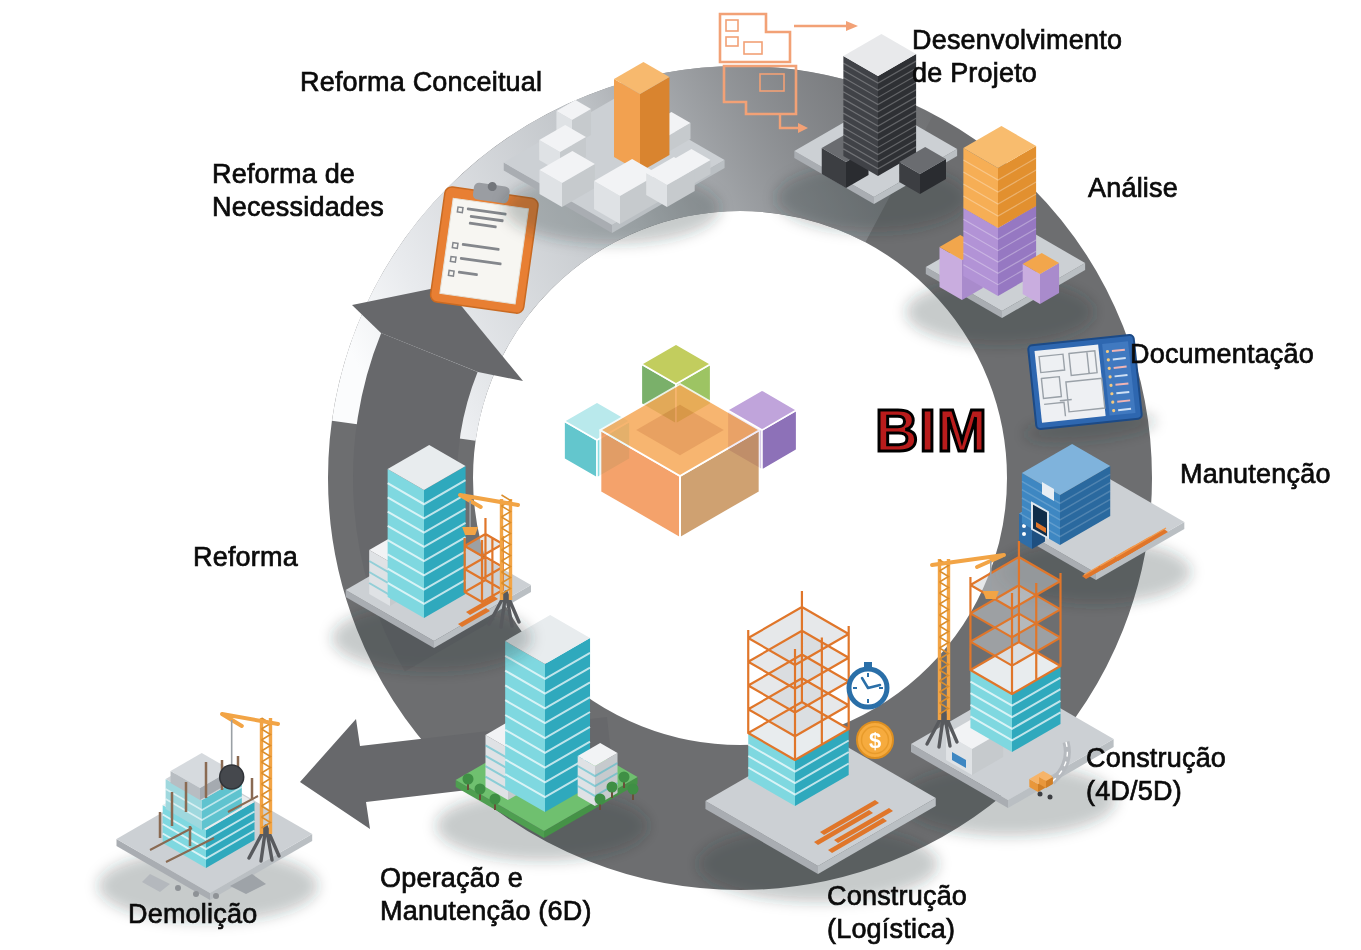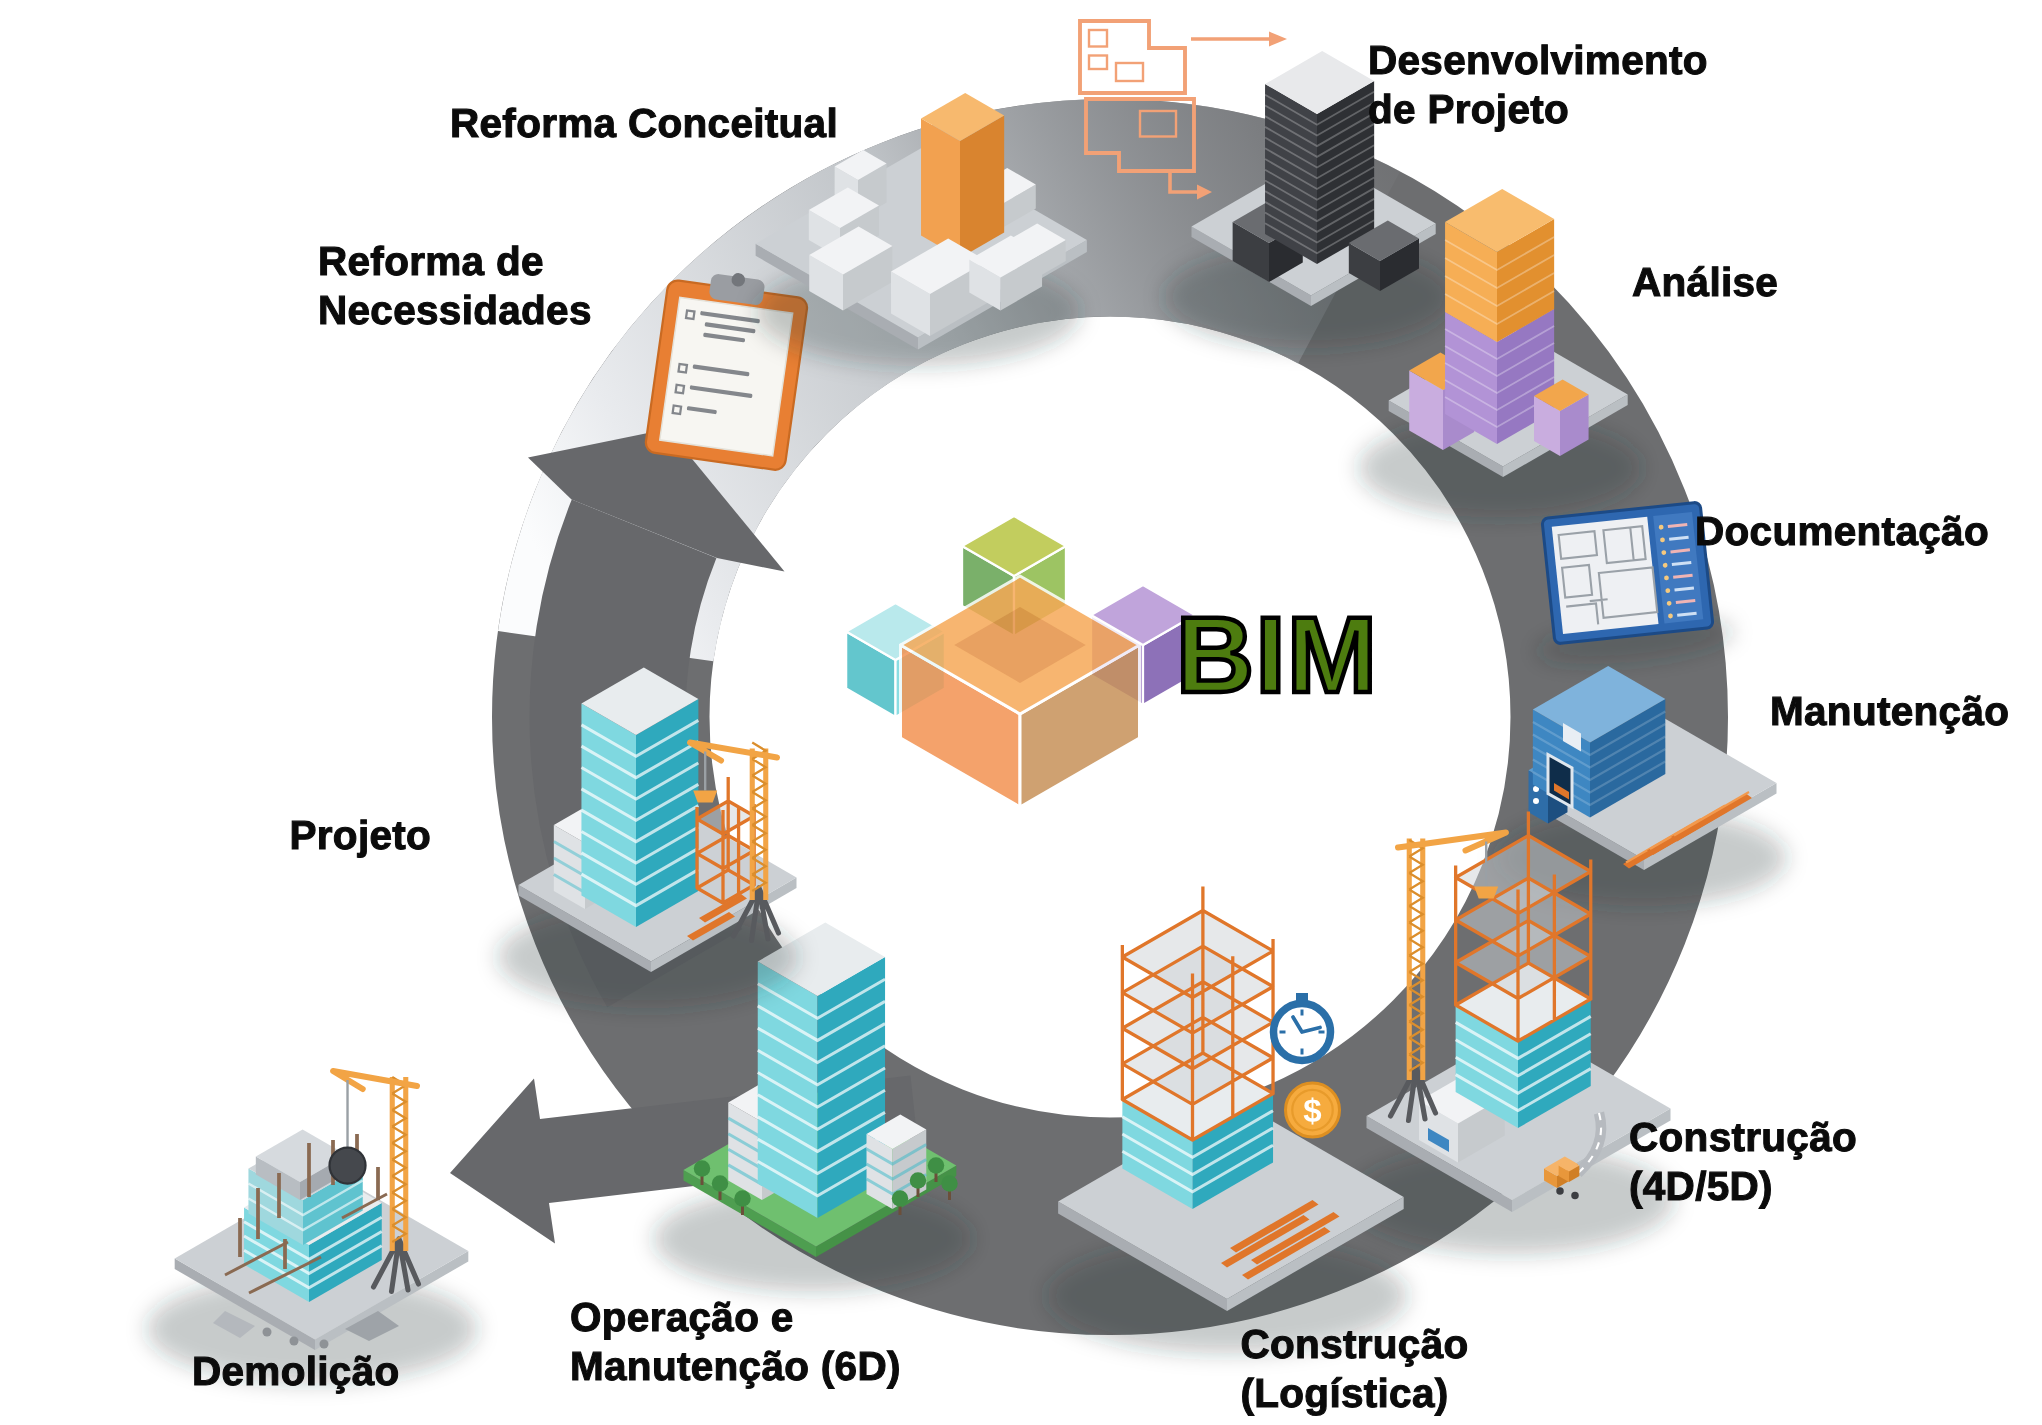--- a/index.html
+++ b/index.html
@@ -1,22 +1,22 @@
 <!DOCTYPE html>
 <html><head>
 <meta charset="utf-8">
 <style>
   html,body{margin:0;padding:0;background:#fff;}
   #canvas{position:relative;width:1361px;height:950px;overflow:hidden;background:#fff;
           font-family:"Liberation Sans","DejaVu Sans",sans-serif;}
   #art{position:absolute;left:0;top:0;}
-  .lbl{position:absolute;font-weight:700;font-size:27px;line-height:1.22;color:#0b0b0b;
+  .lbl{position:absolute;font-weight:400;font-size:27px;line-height:1.22;color:#0b0b0b;
        white-space:pre-line;letter-spacing:.2px;-webkit-text-stroke:.7px #0b0b0b;}
-  #bim{position:absolute;left:784px;top:401px;font-weight:700;font-size:72px;line-height:1;
-       color:#4d7c0f;letter-spacing:1px;-webkit-text-stroke:3px #000;}
+  #bim{position:absolute;left:875px;top:401px;font-weight:700;font-size:60px;line-height:1;
+       color:#b91c1c;letter-spacing:1px;-webkit-text-stroke:3px #000;}
 </style>
 </head>
 <body>
 
 <div id="canvas">
   <svg id="art" width="1361" height="950" viewBox="0 0 1361 950">
     <defs>
       <linearGradient id="lightgrad" gradientUnits="userSpaceOnUse" x1="390" y1="430" x2="1010" y2="115">
         <stop offset="0" stop-color="#fbfcfd"></stop>
         <stop offset="0.12" stop-color="#e9ebee"></stop>
@@ -419,16 +419,16 @@
     <div class="lbl" style="left:1088px;top:172px">Análise</div>
     <div class="lbl" style="left:1130px;top:338px">Documentação</div>
     <div class="lbl" style="left:1180px;top:458px">Manutenção</div>
     <div class="lbl" style="left:1086px;top:742px">Construção
 (4D/5D)</div>
     <div class="lbl" style="left:827px;top:880px">Construção
 (Logística)</div>
     <div class="lbl" style="left:380px;top:862px">Operação e
 Manutenção (6D)</div>
     <div class="lbl" style="left:128px;top:898px">Demolição</div>
-    <div class="lbl" style="left:193px;top:541px">Projeto</div>
+    <div class="lbl" style="left:193px;top:541px">Reforma</div>
     <div id="bim">BIM</div>
   </div>
 </div>
 
 </body></html>

